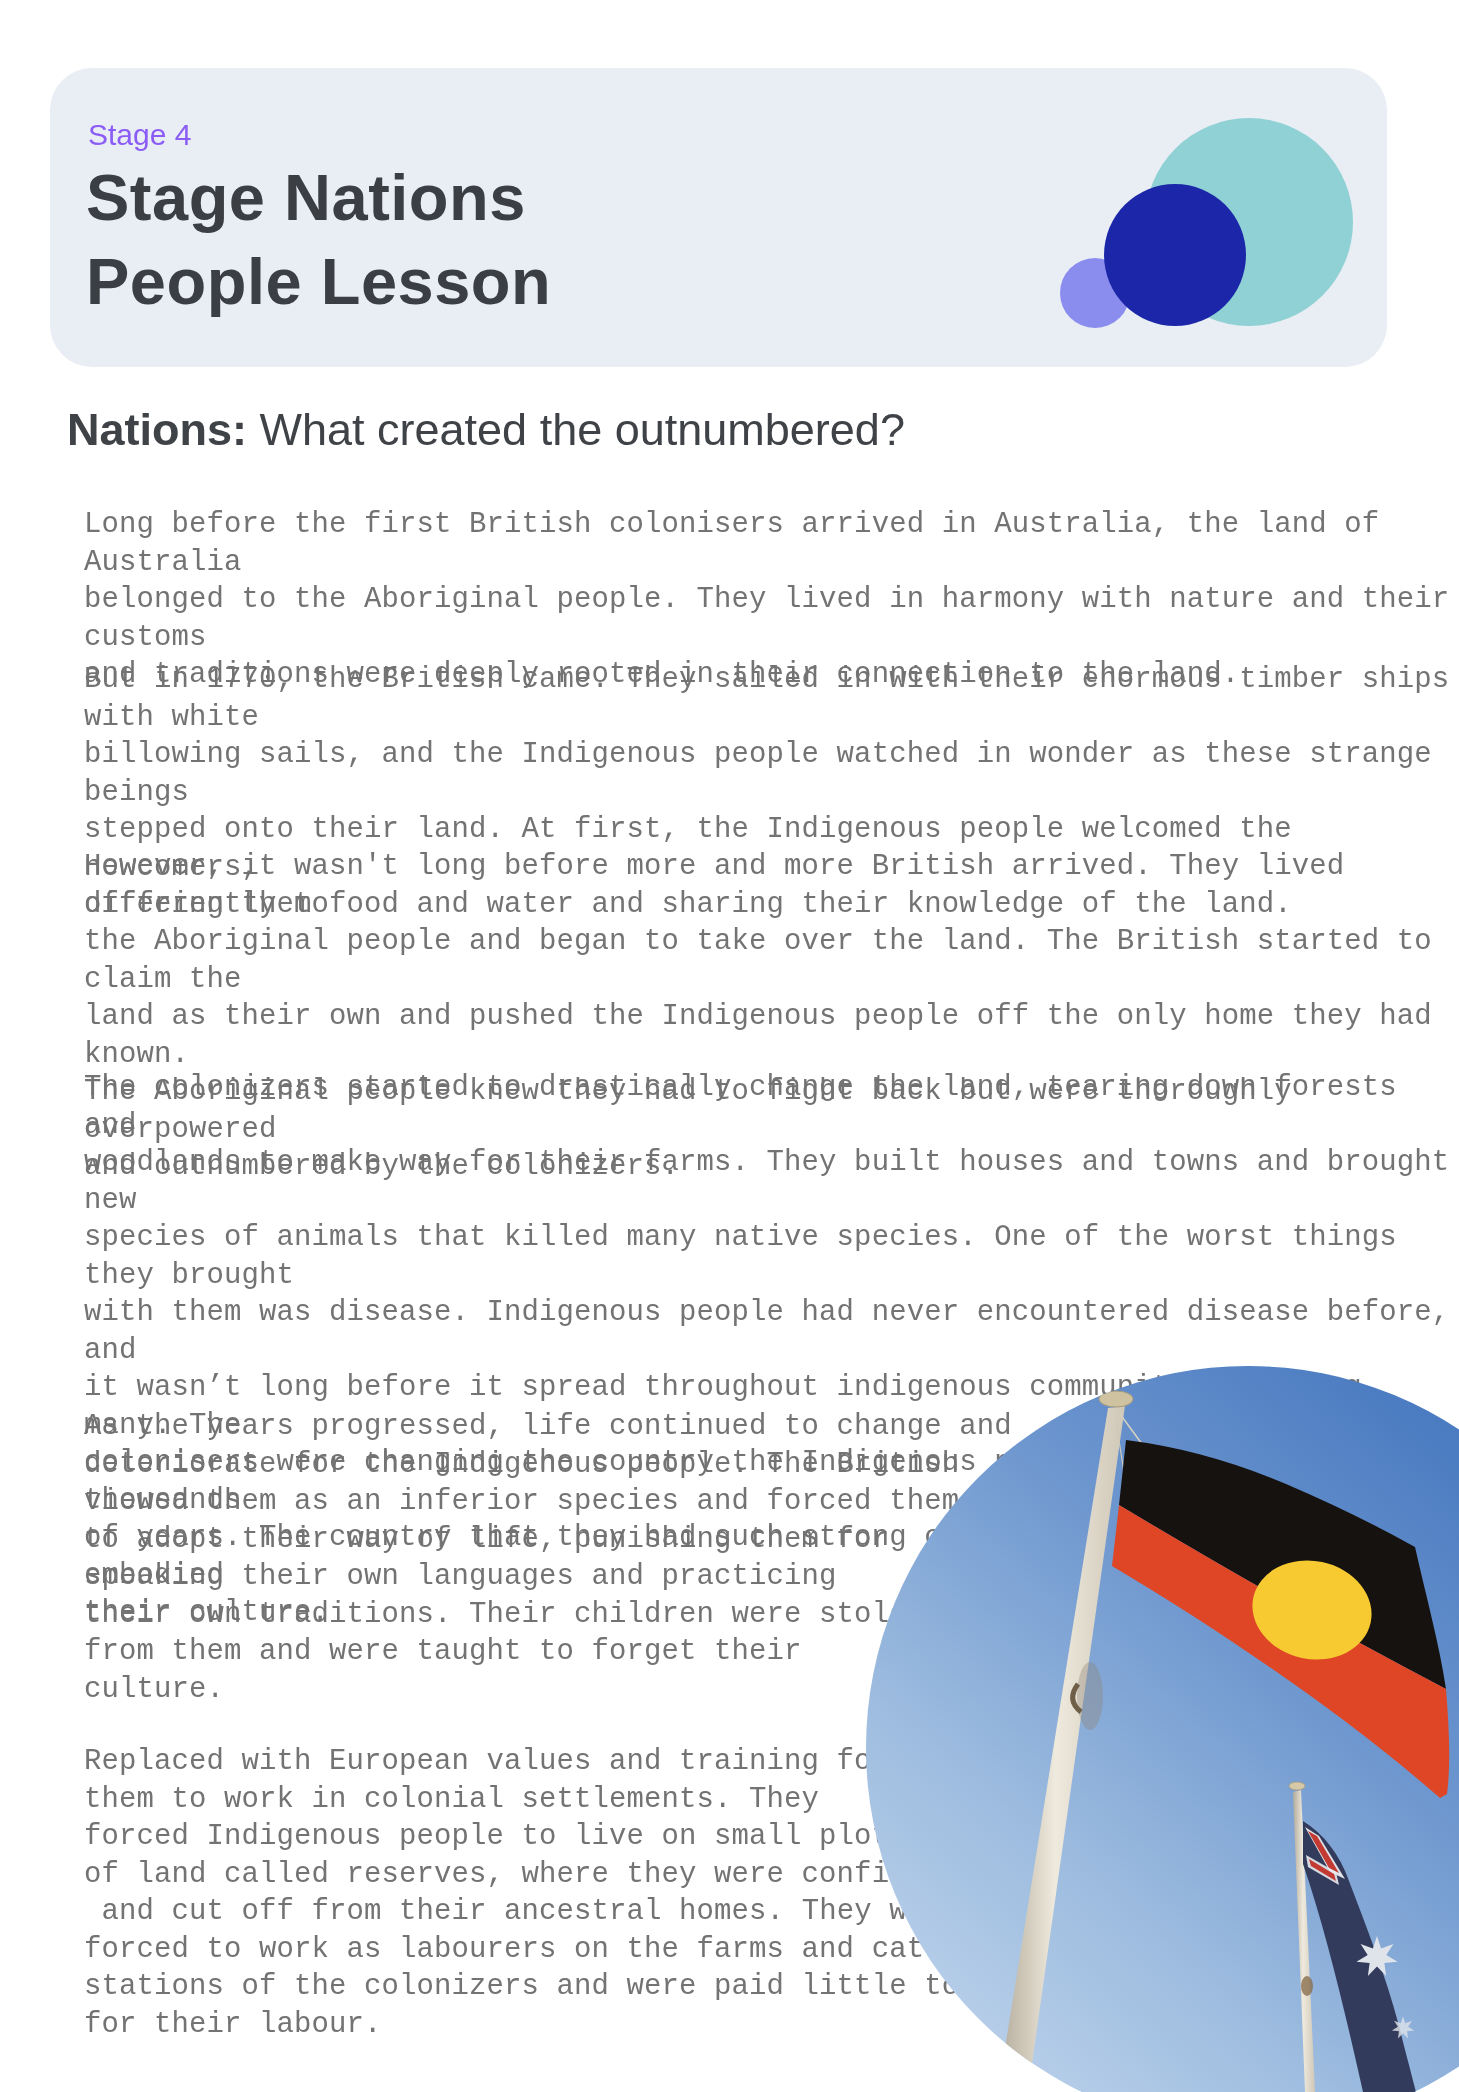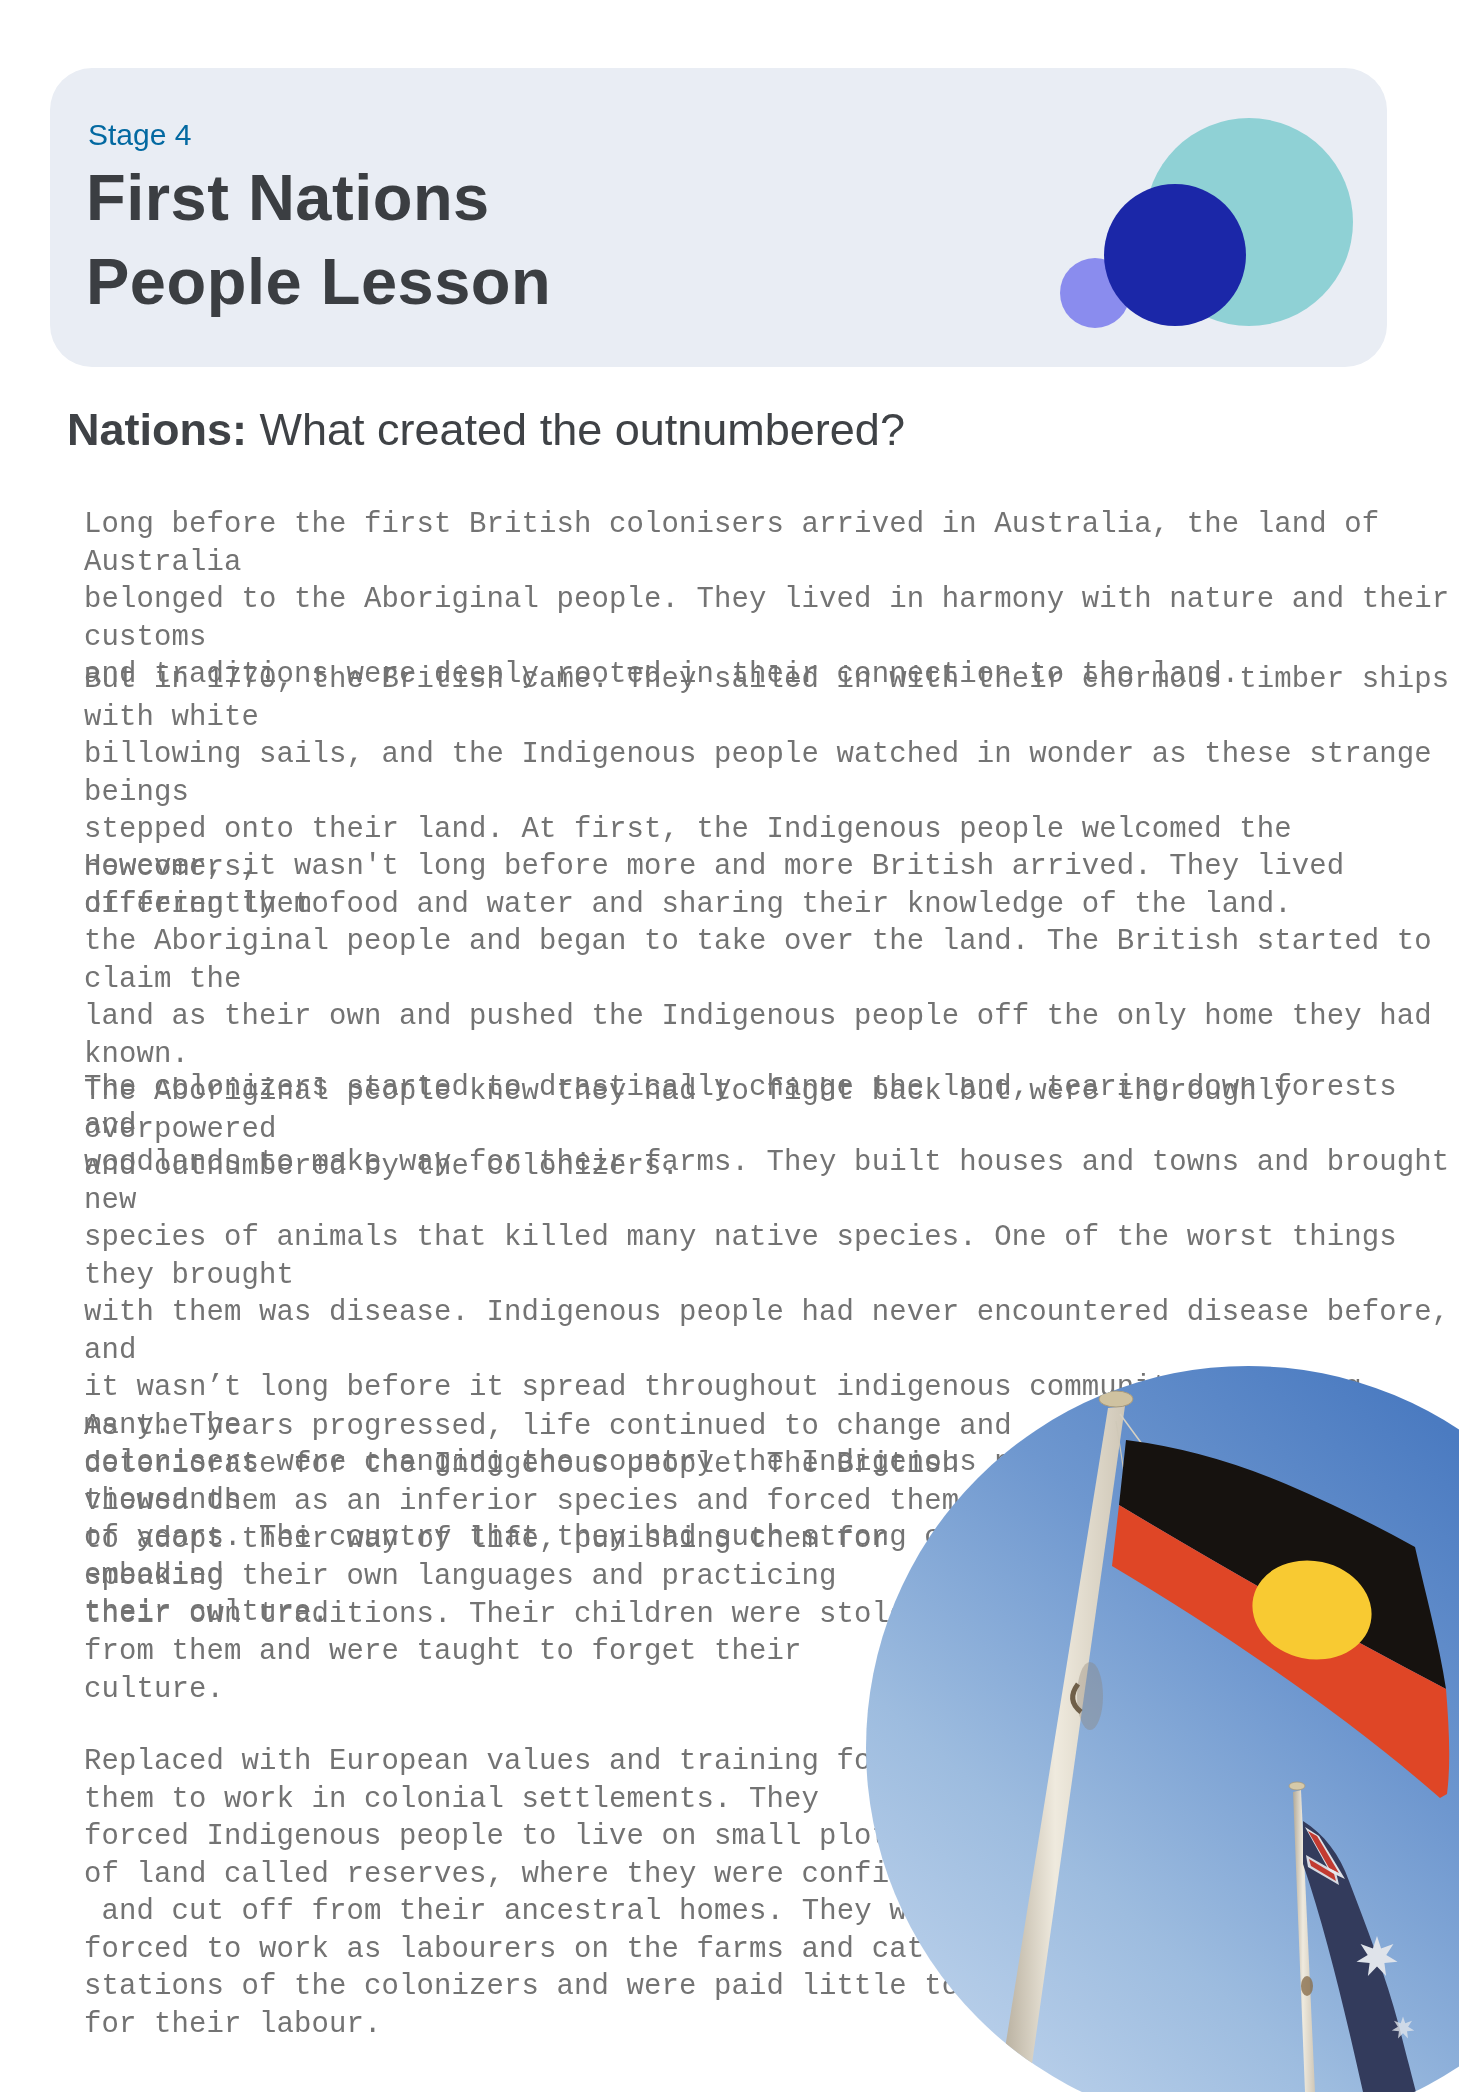--- a/index.html
+++ b/index.html
@@ -1,20 +1,20 @@
 <!DOCTYPE html>
 <html><head>
 <meta charset="utf-8">
 <style>
   html,body{margin:0;padding:0;background:#ffffff;}
   .page{position:relative;width:1459px;height:2092px;background:#ffffff;overflow:hidden;
         font-family:"Liberation Sans", sans-serif;color:#46494d;}
   .header-card{position:absolute;left:50px;top:68px;width:1337px;height:299px;
         border-radius:42px;overflow:hidden;}
-  .stage{position:absolute;left:38px;top:47px;font-size:30px;line-height:40px;color:#0369a1;text-align:right;}
+  .stage{position:absolute;left:38px;top:47px;font-size:30px;line-height:40px;color:#8b5cf6;text-align:right;}
   .title{position:absolute;left:36px;top:88px;font-size:65px;line-height:84px;font-weight:700;
         color:#3b3e42;white-space:pre-wrap;letter-spacing:0.5px;}
   .circ{position:absolute;border-radius:50%;}
   .circ.teal{left:1095px;top:50px;width:208px;height:208px;z-index:1;}
   .circ.purple{left:1010px;top:190px;width:70px;height:70px;z-index:2;}
   .circ.blue{left:1054px;top:116px;width:142px;height:142px;z-index:3;}
   .heading{position:absolute;left:67px;top:400px;font-size:45px;line-height:60px;color:#3f4246;}
   .heading .b{font-weight:700;}
   .para{position:absolute;left:84px;font-size:29px;line-height:37.5px;color:#737373;
         white-space:pre-wrap;letter-spacing:0.1px;font-family:Liberation Mono, monospace;}
@@ -24,21 +24,21 @@
 </head>
 <body>
 
 <div class="page">
 
   <div class="header-card" style="background: rgb(233, 237, 244);">
     <div class="circ teal" style="background: rgb(143, 209, 213);"></div>
     <div class="circ purple" style="background: rgb(138, 140, 238);"></div>
     <div class="circ blue" style="background: rgb(27, 39, 168);"></div>
     <div class="stage">Stage 4</div>
-    <div class="title">First Nations
+    <div class="title">Stage Nations
 People Lesson</div>
   </div>
 
   <div class="heading">
     <span class="b">Nations:</span><span> What created the outnumbered?</span>
   </div>
 
   <div class="para p1">Long before the first British colonisers arrived in Australia, the land of Australia
 belonged to the Aboriginal people. They lived in harmony with nature and their customs
 and traditions were deeply rooted in their connection to the land.</div>

